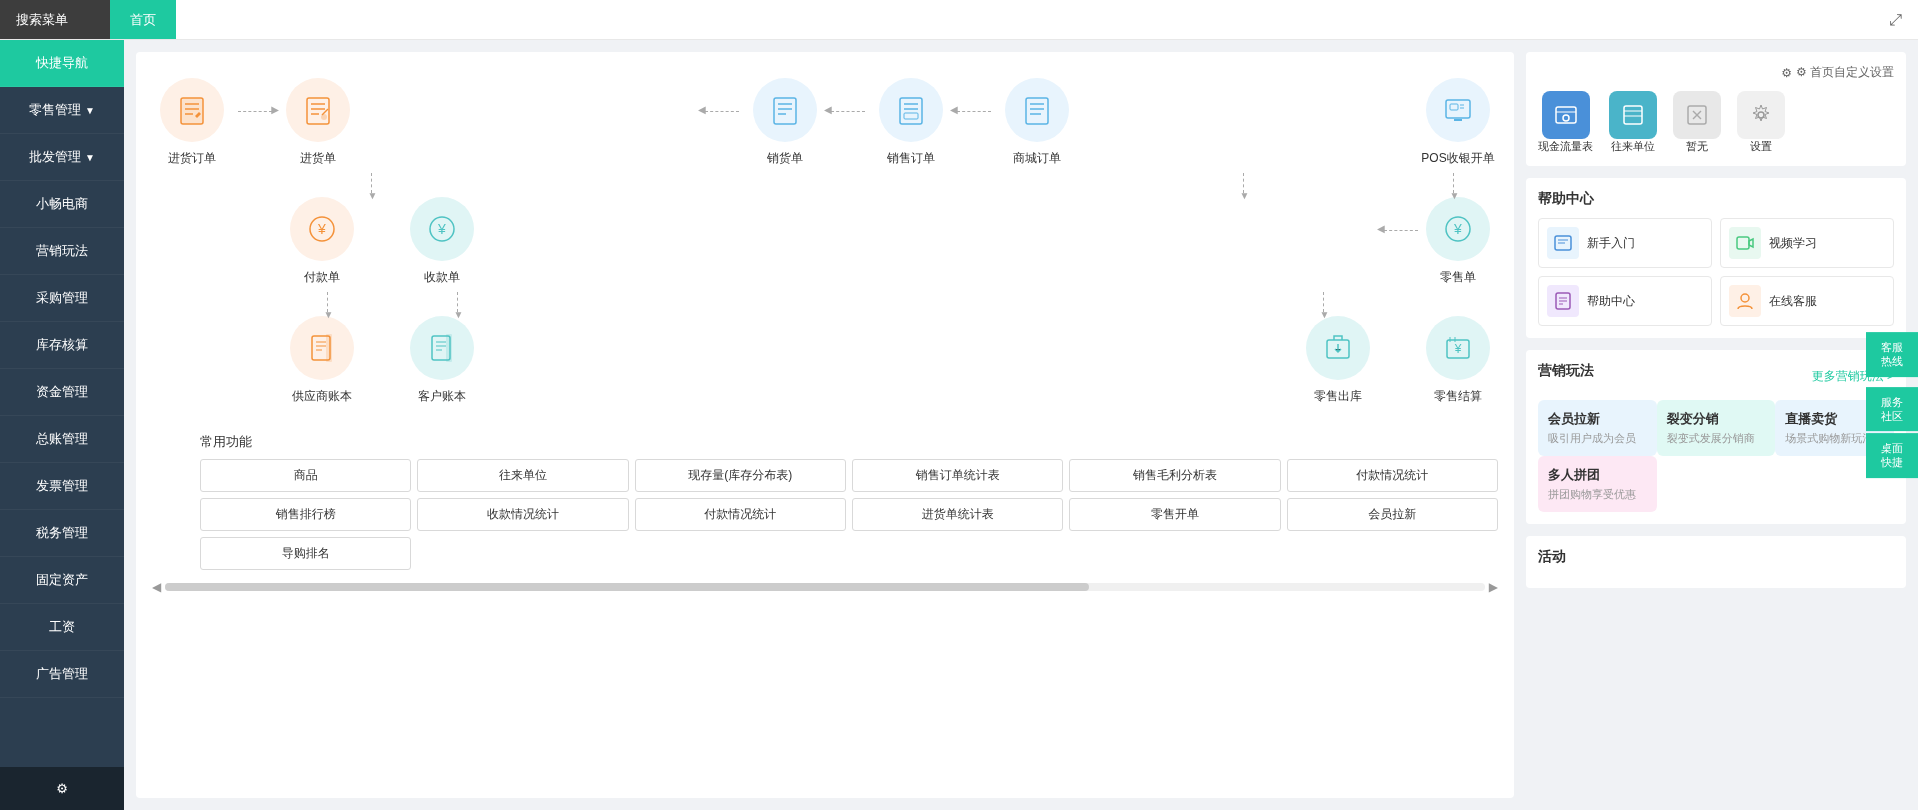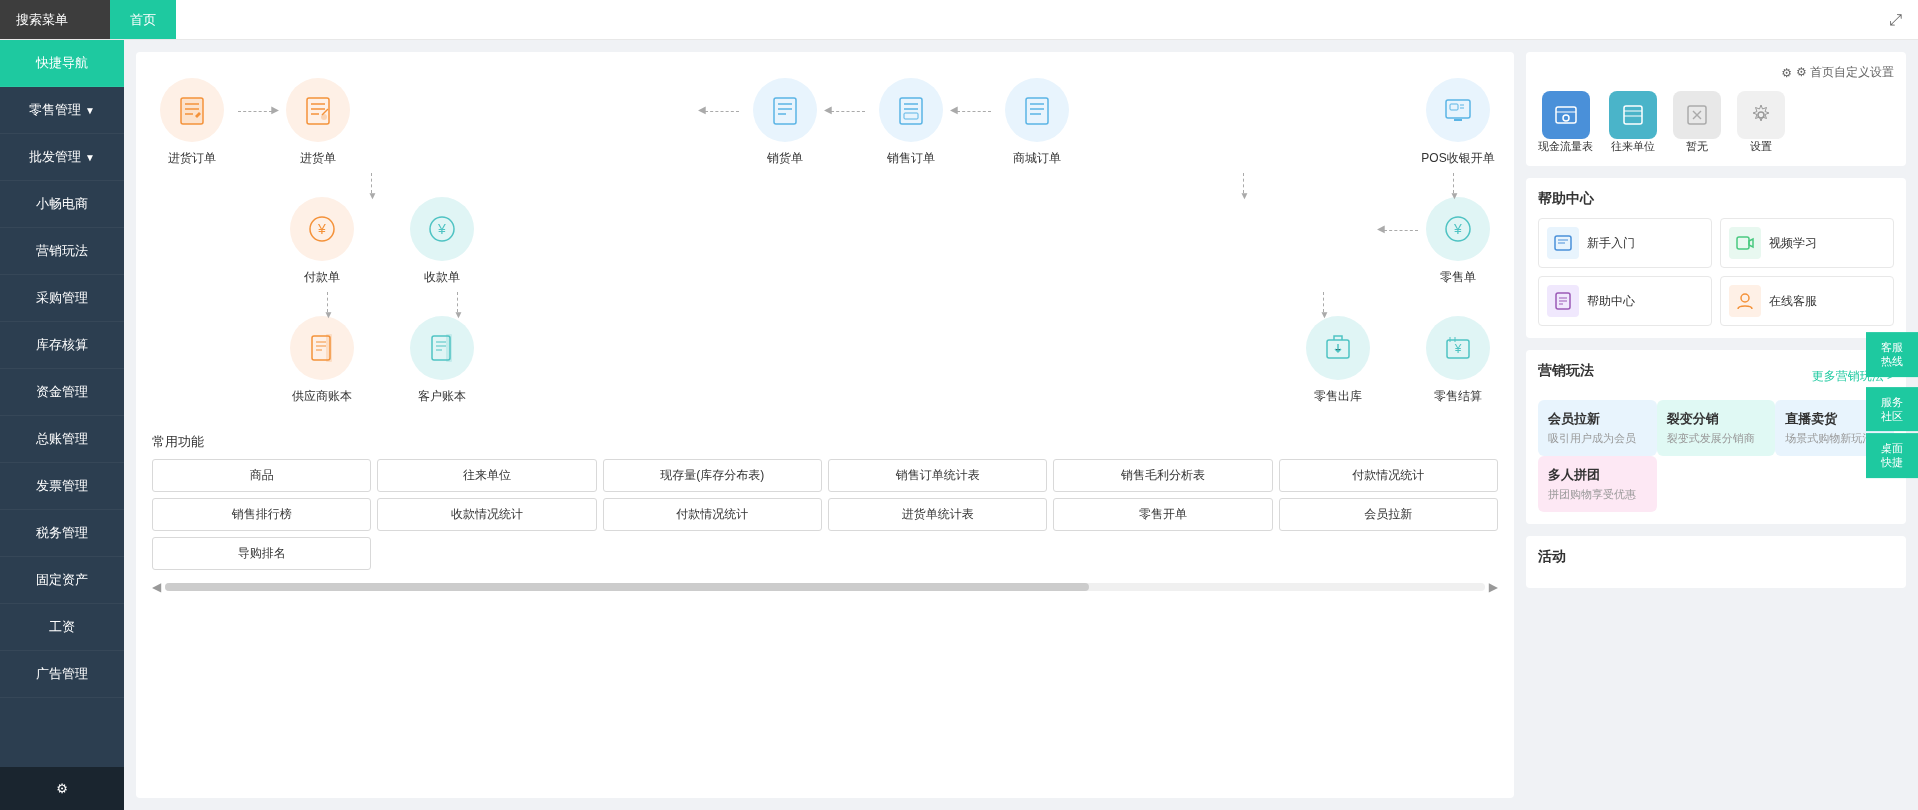--- a/index.html
+++ b/index.html
@@ -29,21 +29,21 @@
     
     .main-panel { background: #fff; border-radius: 4px; flex: 1; min-width: 0; padding: 16px; overflow: auto; }
     .circle-icon { width: 64px; height: 64px; border-radius: 50%; display: flex; align-items: center; justify-content: center; font-size: 26px; margin: 0 auto 8px; }
     .circle-orange { background: #fef0e6; color: #f4923a; }
     .circle-blue { background: #e8f4fd; color: #5ab4e5; }
     .circle-teal { background: #e0f5f5; color: #4fc3c3; }
     .flow-label { font-size: 12px; color: #333; text-align: center; }
     .flow-node { display: flex; flex-direction: column; align-items: center; min-width: 80px; }
 
     
-    .common-func { margin-top: 12px; }
+    .common-func { margin-top: 12px; margin-left: 48px; }
     .common-func-title { font-size: 13px; color: #333; margin-bottom: 8px; font-weight: 500; }
     .func-grid { display: grid; grid-template-columns: repeat(6, 1fr); gap: 6px; }
     .func-btn { border: 1px solid #d9d9d9; background: #fff; padding: 7px 4px; text-align: center; font-size: 12px; color: #333; cursor: pointer; border-radius: 3px; white-space: nowrap; overflow: hidden; text-overflow: ellipsis; }
 
     
     .scrollbar-row { display: flex; align-items: center; margin-top: 10px; gap: 4px; }
     .scroll-arrow { color: #999; cursor: pointer; font-size: 12px; }
     .scroll-track { flex: 1; height: 8px; background: #f0f0f0; border-radius: 4px; position: relative; }
     .scroll-thumb { width: 70%; height: 8px; background: #ccc; border-radius: 4px; }
 

